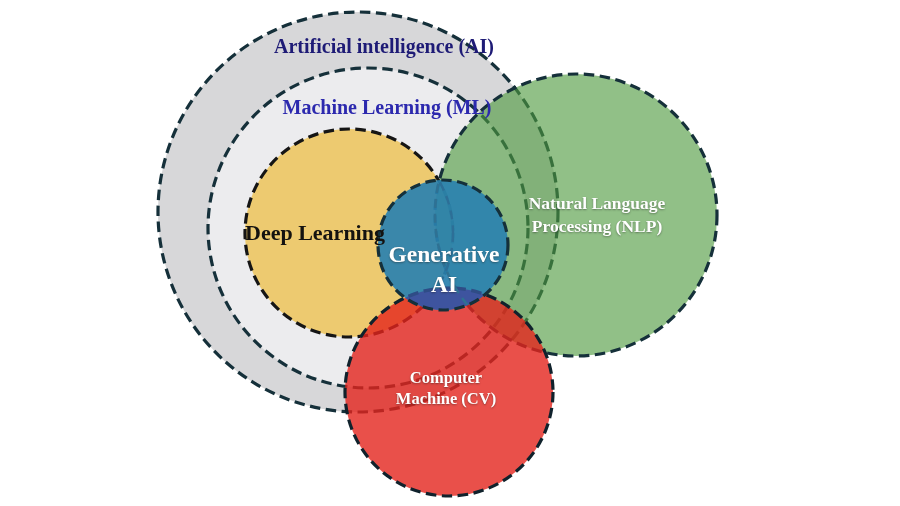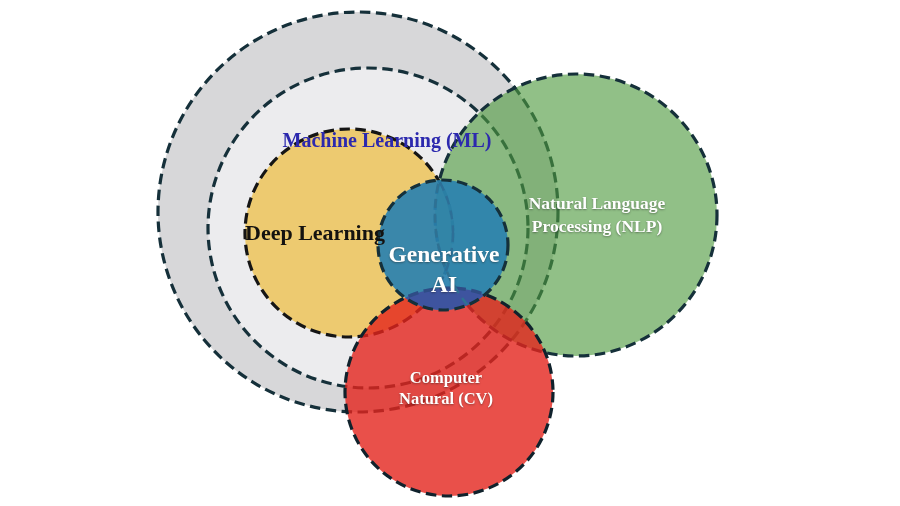--- a/index.html
+++ b/index.html
@@ -23,21 +23,21 @@
     position: absolute;
     transform: translate(-50%, -50%);
     text-align: center;
     font-weight: bold;
     white-space: nowrap;
     line-height: 1.18;
   }
   .label span { display: block; }
   .shadowed { text-shadow: 0 1px 2px rgba(30,30,30,0.45); text-align: center; }
   .lbl-ai    { left: 384px; top: 47px;  font-size: 20px; }
-  .lbl-ml    { left: 387px; top: 108px; font-size: 20px; margin-top: 33px; }
+  .lbl-ml    { left: 387px; top: 108px; font-size: 20px; }
   .lbl-dl    { left: 315px; top: 233px; font-size: 22px; }
   .lbl-dl .line2 { transform: translateX(18px); }
   .lbl-genai { left: 444px; top: 257px; font-size: 23.5px; line-height: 1.28; }
   .lbl-nlp   { left: 597px; top: 215px; font-size: 17.5px; line-height: 1.3; }
   .lbl-cv    { left: 446px; top: 389px; font-size: 16.5px; line-height: 1.26; }
 </style>
 </head>
 <body>
 
 <div class="stage">
@@ -63,35 +63,36 @@
 
     <circle cx="349" cy="233" r="104" fill="none" stroke-width="2.4" stroke-dasharray="9 6" clip-path="url(#clip-genai)" stroke="#2d6f97"></circle>
 
     <circle cx="449" cy="392" r="104" fill-opacity="0.95" stroke-width="3.2" stroke-dasharray="10.5 5.5" clip-path="url(#clip-genai)" fill="#3e529e" stroke="#2f4c86"></circle>
 
     <circle cx="576" cy="215" r="141" fill="none" stroke-width="2.6" stroke-dasharray="9 6" clip-path="url(#clip-genai)" stroke="#2f7193"></circle>
 
     <circle class="ring" cx="443" cy="245" r="65" fill="none"></circle>
   </svg>
 
+  <div class="label lbl-ai" style="color: rgb(30, 27, 118);">Artificial intelligence (AI)</div>
 
   <div class="label lbl-ml" style="color: rgb(44, 41, 174);">Machine Learning (ML)</div>
 
   <div class="label lbl-dl" style="color: rgb(20, 18, 16);">
     <span class="line1">Deep Learning</span>
   </div>
 
   <div class="label lbl-genai shadowed" style="color: rgb(255, 255, 255); margin-top: 12px;">
     <span>Generative</span>
     <span>AI</span>
   </div>
 
   <div class="label lbl-nlp shadowed" style="color: rgb(255, 255, 255);">
     <span>Natural Language</span>
     <span>Processing (NLP)</span>
   </div>
 
   <div class="label lbl-cv shadowed" style="color: rgb(255, 255, 255);">
     <span>Computer</span>
-    <span>Natural (CV)</span>
+    <span>Machine (CV)</span>
   </div>
 
 </div>
 
 </body></html>

